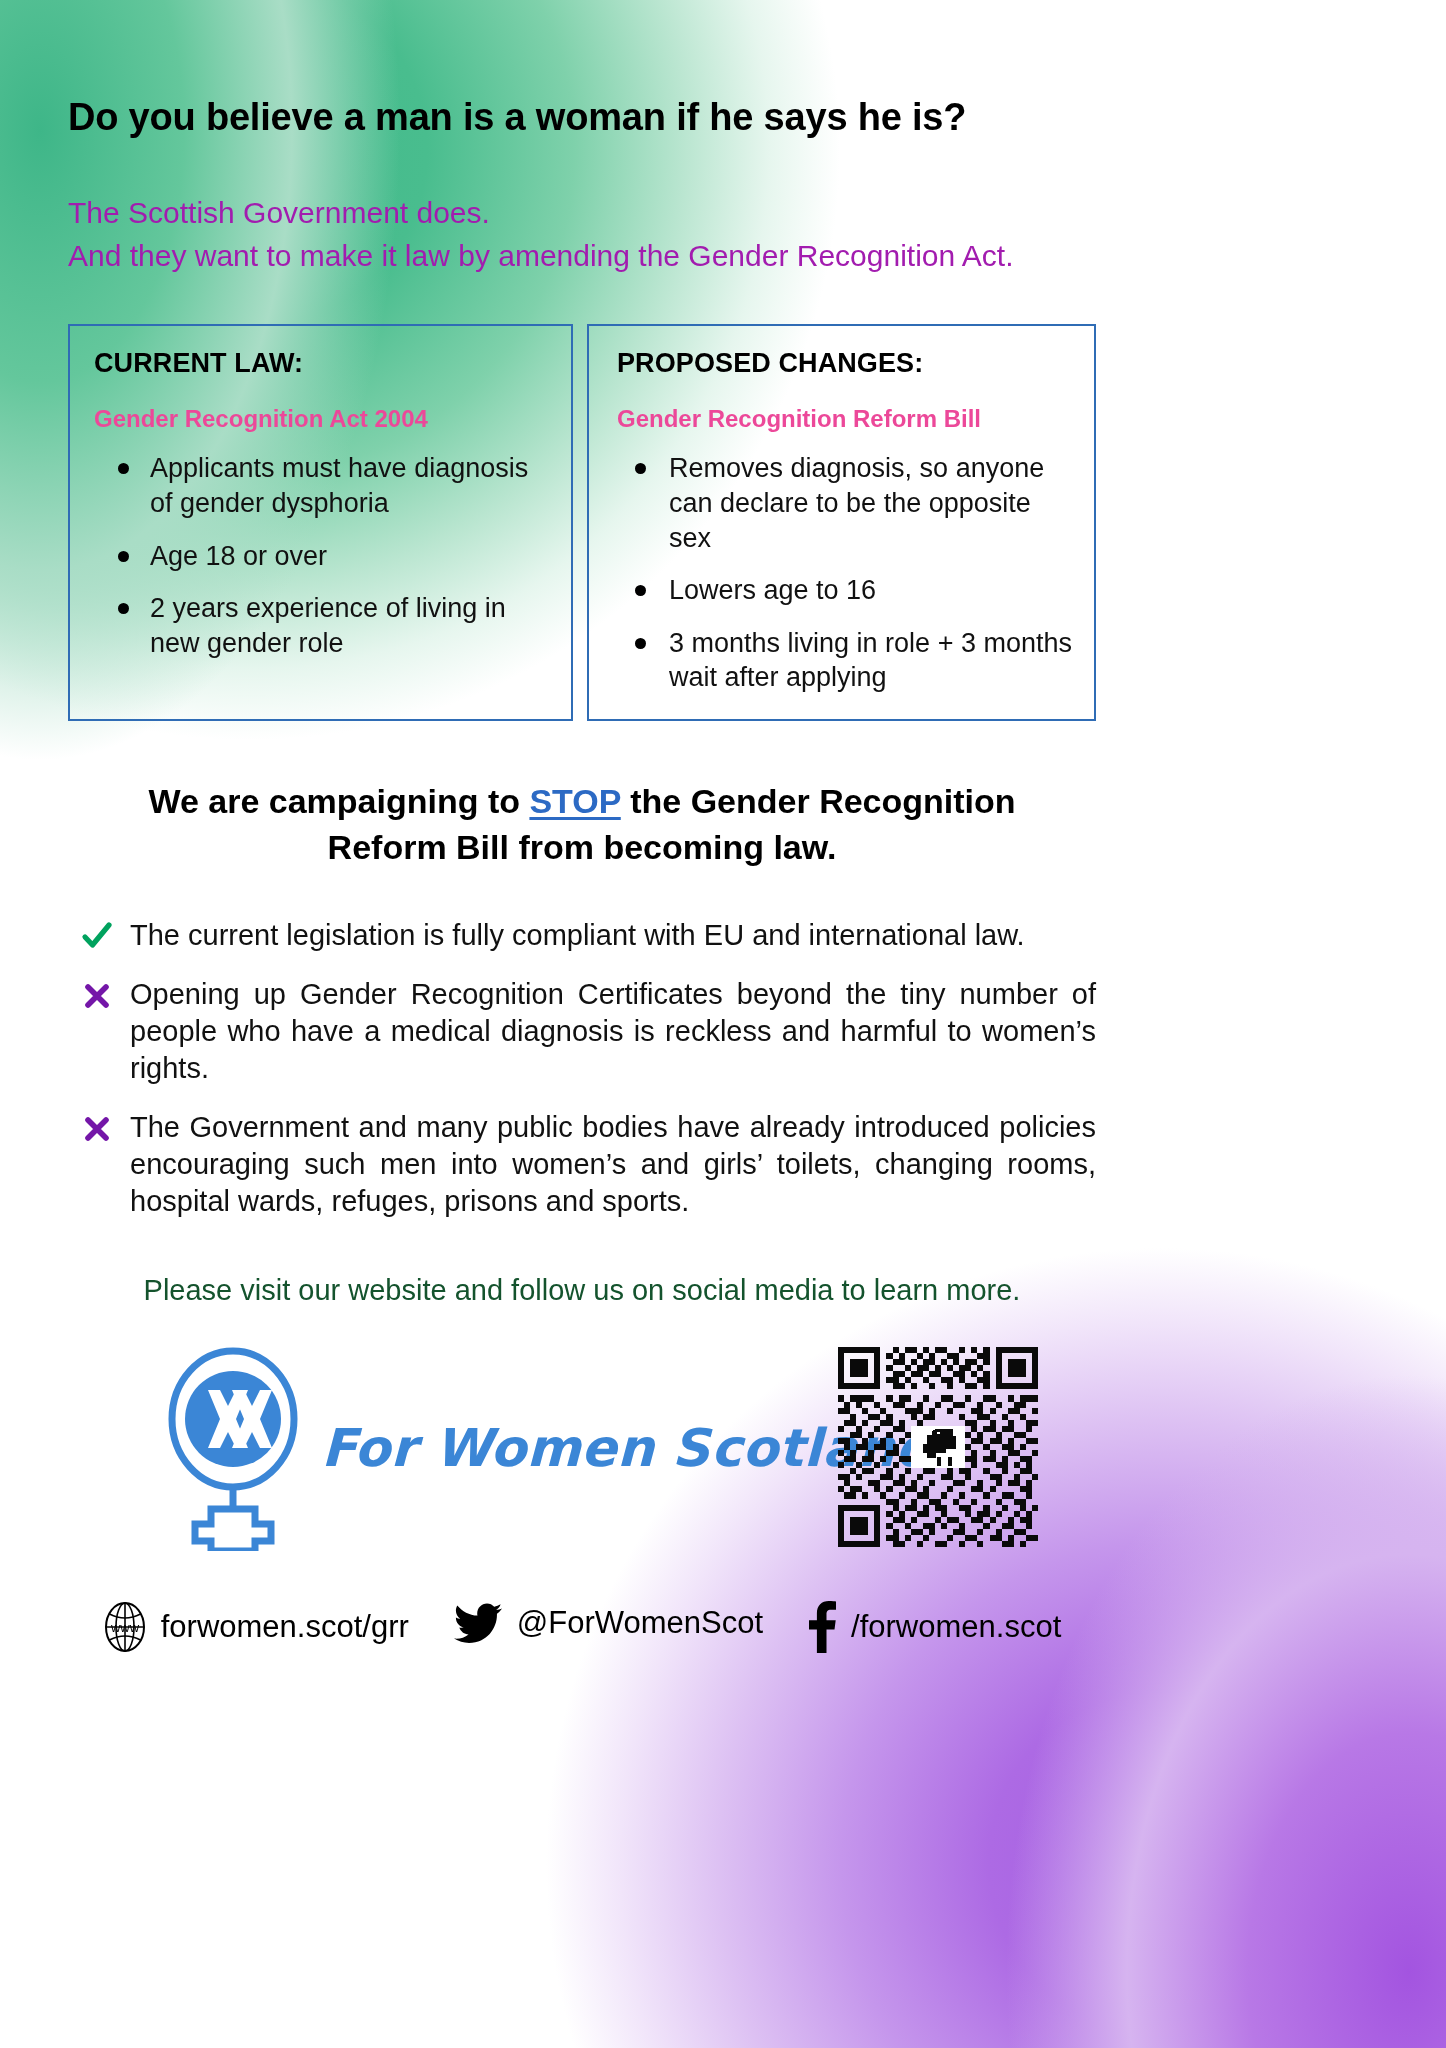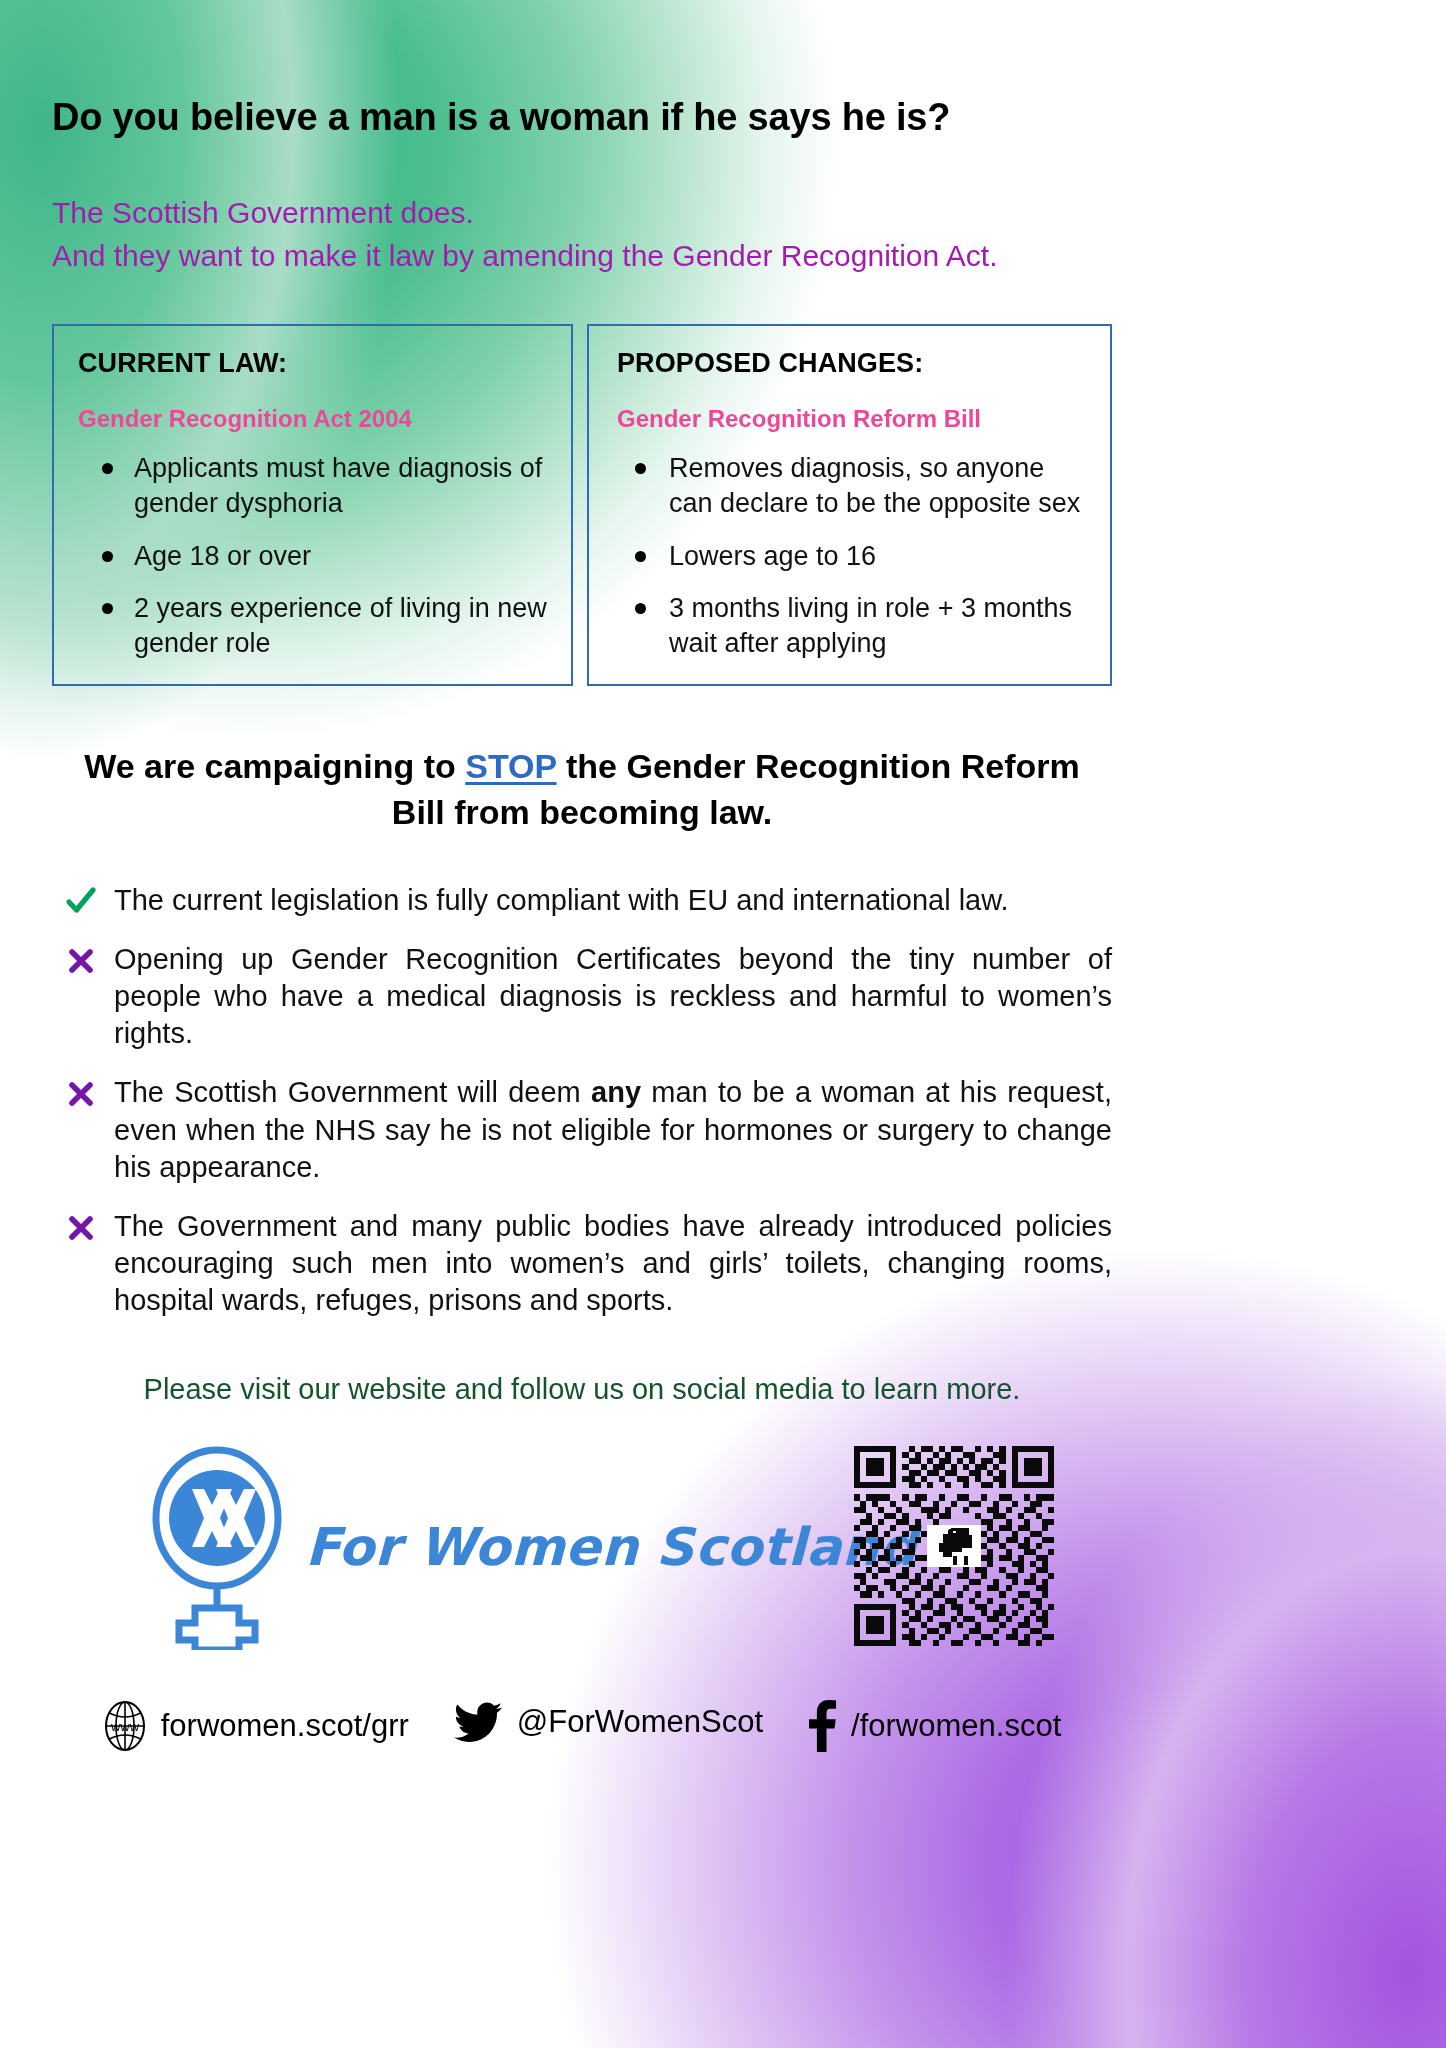--- a/index.html
+++ b/index.html
@@ -64,21 +64,21 @@
     background: radial-gradient(closest-side at 42% 58%,
                 #a354e0 0%, #b878e6 40%, #d6b4f0 70%,
                 rgba(255,255,255,0) 100%);
     z-index: 0;
   }
 
   
   #content {
     position: relative;
     z-index: 2;
-    padding: 0 52px;
+    padding: 0 68px;
     box-sizing: border-box;
     width: 1164px;
   }
 
   .headline {
     font-size: 38px;
     font-weight: bold;
     color: #000000;
     letter-spacing: -0.2px;
     padding-top: 96px;
@@ -294,26 +294,20 @@
       <span>The current legislation is fully compliant with EU and international law.</span>
     </div>
 
     <div class="point">
       <svg class="mark" viewBox="0 0 34 34">
         <path d="M8 9 L26 27 M26 9 L8 27" fill="none" stroke="#7416a8" stroke-width="5.6" stroke-linecap="round"></path>
       </svg>
       <span>Opening up Gender Recognition Certificates beyond the tiny number of people who have a medical diagnosis is reckless and harmful to women’s rights.</span>
     </div>
 
-    <div class="point">
-      <svg class="mark" viewBox="0 0 34 34">
-        <path d="M8 9 L26 27 M26 9 L8 27" fill="none" stroke="#7416a8" stroke-width="5.6" stroke-linecap="round"></path>
-      </svg>
-      <span>The Scottish Government will deem </span><b>any</b><span> man to be a woman at his request, even when the NHS say he is not eligible for hormones or surgery to change his appearance.</span>
-    </div>
 
     <div class="point">
       <svg class="mark" viewBox="0 0 34 34">
         <path d="M8 9 L26 27 M26 9 L8 27" fill="none" stroke="#7416a8" stroke-width="5.6" stroke-linecap="round"></path>
       </svg>
       <span>The Government and many public bodies have already introduced policies encouraging such men into women’s and girls’ toilets, changing rooms, hospital wards, refuges, prisons and sports.</span>
     </div>
 
   </div>
 

